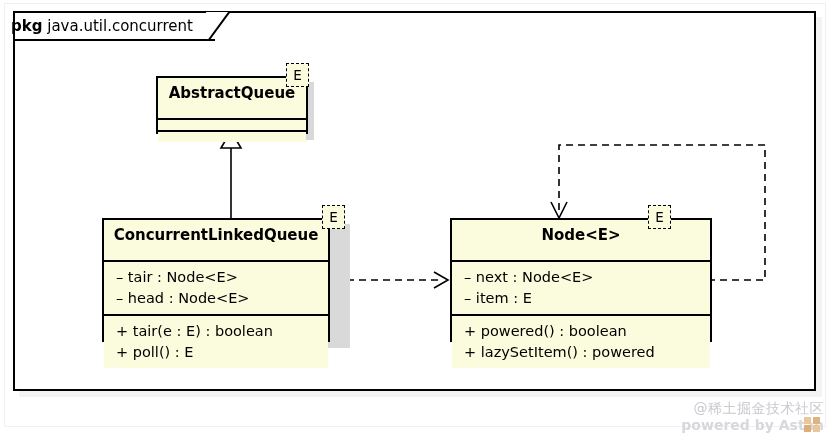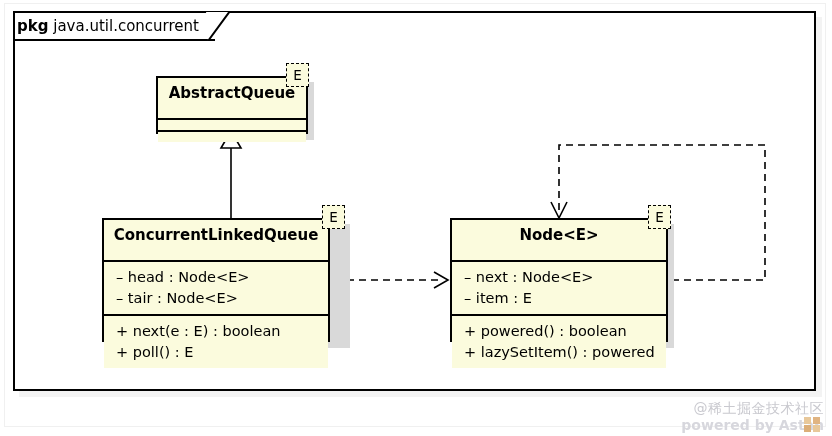--- a/index.html
+++ b/index.html
@@ -70,21 +70,21 @@
   }
   .pkg-tab-slant {
     position: absolute;
     left: 206px;
     top: 11px;
     width: 24px;
     height: 30px;
   }
   .pkg-tab-label {
     position: absolute;
-    left: 17px;
+    left: 11px;
     top: 16px;
     font-size: 15px;
     color: #000;
     white-space: nowrap;
     line-height: 20px;
   }
   .pkg-tab-label .kw {
     font-weight: bold;
   }
 
@@ -226,32 +226,32 @@
     <div class="cls-title">AbstractQueue</div>
     <div class="cls-compartment empty"></div>
     <div class="cls-compartment empty last"></div>
   </div>
   <div class="tparam" style="left:286px; top:63px;">E</div>
 
   <div class="cls-shadow" style="left:122px; top:224px; width:228px; height:124px;"></div>
   <div class="cls" style="left:102px; top:218px; width:228px; height:124px;">
     <div class="cls-title">ConcurrentLinkedQueue</div>
     <div class="cls-compartment">
+      <div class="cls-line">– tair : Node&lt;E&gt;</div>
       <div class="cls-line">– head : Node&lt;E&gt;</div>
-      <div class="cls-line">– tair : Node&lt;E&gt;</div>
     </div>
     <div class="cls-compartment last">
-      <div class="cls-line">+ next(e : E) : boolean</div>
+      <div class="cls-line">+ tair(e : E) : boolean</div>
       <div class="cls-line">+ poll() : E</div>
     </div>
   </div>
   <div class="tparam" style="left:322px; top:205px;">E</div>
 
   <div class="cls-shadow" style="left:456px; top:224px; width:218px; height:124px;"></div>
-  <div class="cls" style="left:450px; top:218px; width:218px; height:124px;">
+  <div class="cls" style="left:450px; top:218px; width:262px; height:124px;">
     <div class="cls-title">Node&lt;E&gt;</div>
     <div class="cls-compartment">
       <div class="cls-line">– next : Node&lt;E&gt;</div>
       <div class="cls-line">– item : E</div>
     </div>
     <div class="cls-compartment last">
       <div class="cls-line">+ powered() : boolean</div>
       <div class="cls-line">+ lazySetItem() : powered</div>
     </div>
   </div>

